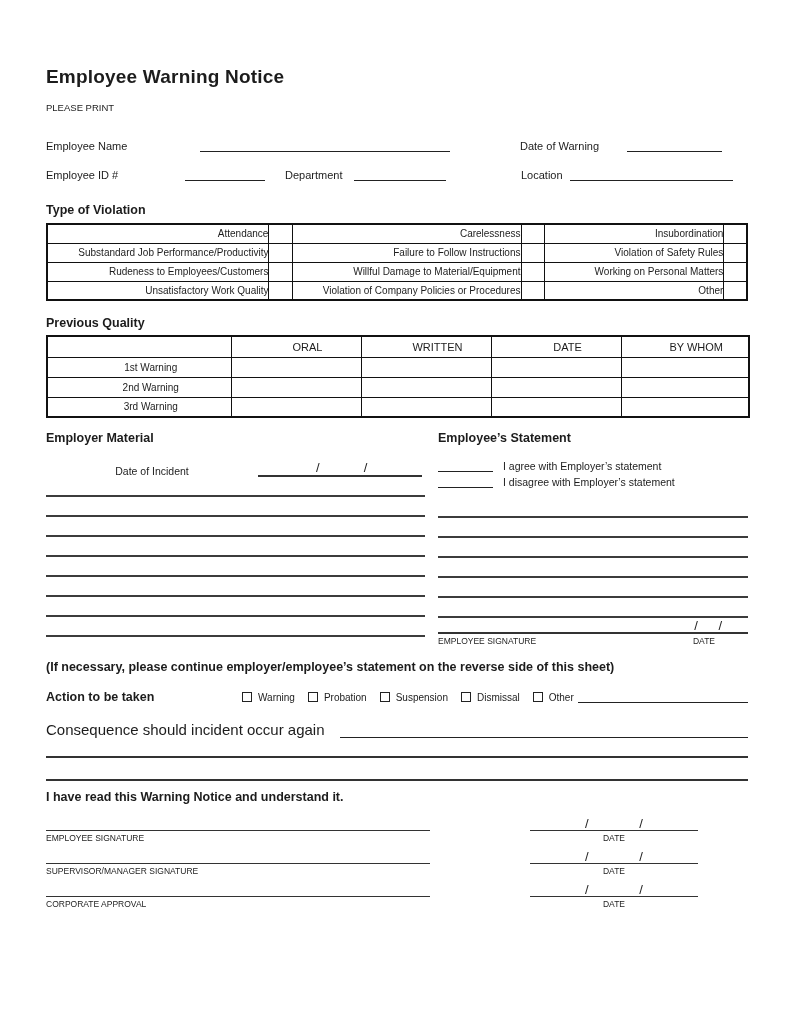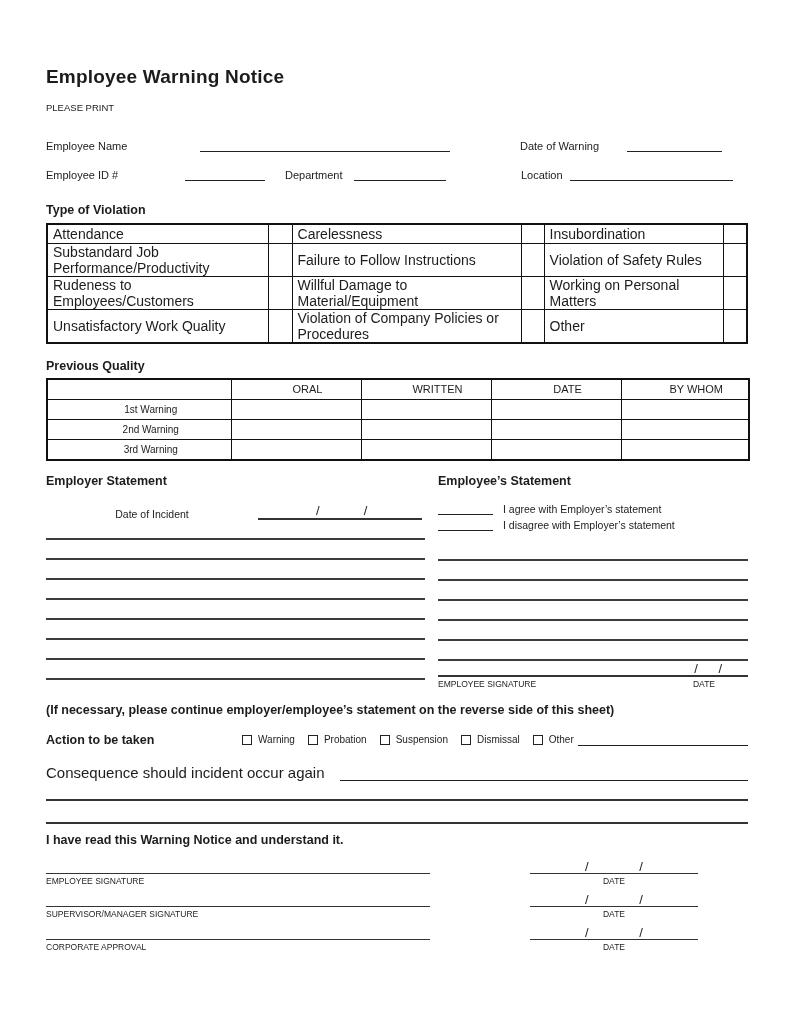--- a/index.html
+++ b/index.html
@@ -32,21 +32,21 @@
   .w-dept-line { width: 92px; }
   .w-loc-lbl { margin-left: 75px; width: 49px; }
   .w-loc-line { width: 163px; }
 
   .sect { font-size: 12.5px; font-weight: bold; }
   .sect-viol { margin-top: 22px; }
   .sect-warn { margin-top: 15px; }
 
   table.grid { border-collapse: collapse; width: 702px; table-layout: fixed; margin-top: 6px; border: 2px solid #111; }
   table.grid td, table.grid th { border: 1px solid #111; padding-left: 24px; }
-  table.viol td { height: 19px; font-size: 14px; padding: 0 0 0 5px; font-weight: normal; text-align: left; }
+  table.viol td { height: 19px; font-size: 10px; padding: 0 0 0 5px; font-weight: normal; text-align: right; }
   table.viol td.box { padding: 0; }
   table.warn { margin-top: 5px; }
   table.warn th { height: 21px; font-size: 11px; font-weight: normal; text-align: center; }
   table.warn td { height: 20px; font-size: 10px; text-align: center; }
 
   
   .statements { display: flex; justify-content: space-between; margin-top: 13px; }
   .col-left { width: 379px; }
   .col-right { width: 310px; }
   .stmt-head { font-size: 12.5px; font-weight: bold; }
@@ -202,21 +202,21 @@
       <td></td>
       <td></td>
       <td></td>
     </tr>
   </tbody>
     </table>
 
   <div class="statements">
 
     <div class="col-left">
-      <div class="stmt-head">Employer Statement</div>
+      <div class="stmt-head">Employer Material</div>
       <div class="doi-row">
         <span class="doi-label">Date of Incident</span>
         <span class="doi-line">
             <span class="sl1">/</span>
             <span class="sl2">/</span>
           </span>
       </div>
       <div class="left-lines">
         <div class="wline"></div>
         <div class="wline"></div>

